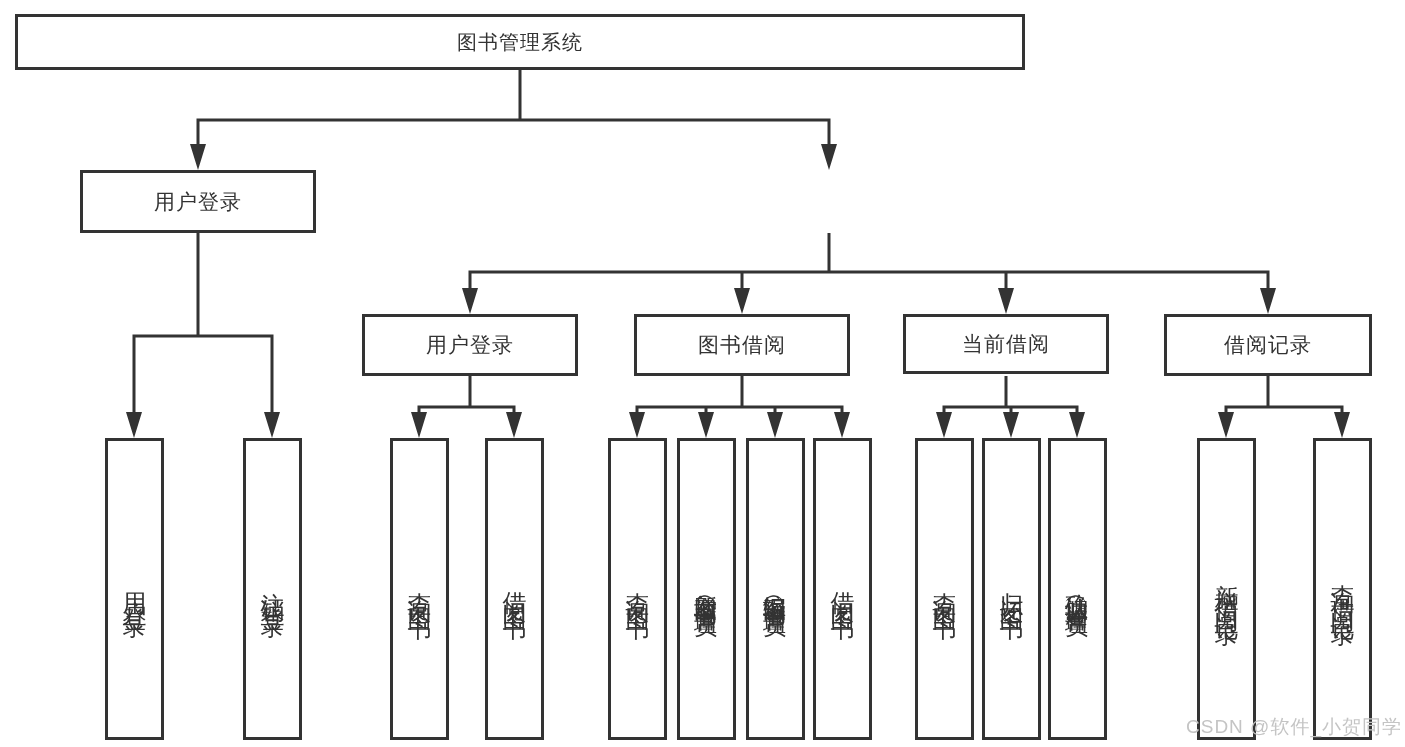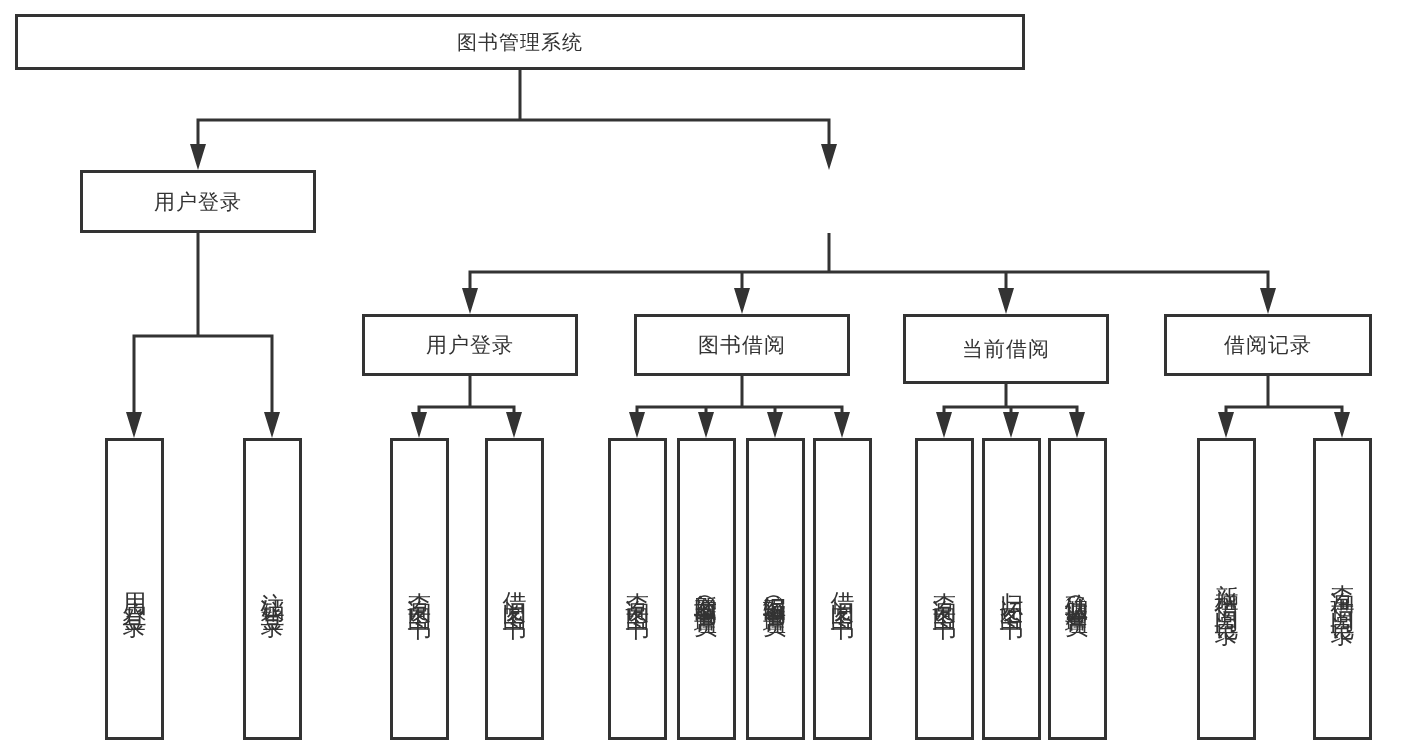--- a/index.html
+++ b/index.html
@@ -66,35 +66,36 @@
       M936 412 H952 L944 438 Z  M1003 412 H1019 L1011 438 Z  M1069 412 H1085 L1077 438 Z
       M1218 412 H1234 L1226 438 Z  M1334 412 H1350 L1342 438 Z"></path>
   </svg>
 
   <div class="box h root" style="left:15px;top:14px;width:1010px;height:56px;">图书管理系统</div>
 
   <div class="box h" style="left:80px;top:170px;width:236px;height:63px;">用户登录</div>
 
   <div class="box h" style="left:362px;top:314px;width:216px;height:62px;">用户登录</div>
   <div class="box h" style="left:634px;top:314px;width:216px;height:62px;font-family:Liberation Serif, serif;">图书借阅</div>
-  <div class="box h" style="left:903px;top:314px;width:206px;height:70px;">当前借阅</div>
+  <div class="box h" style="left:903px;top:314px;width:206px;height:60px;">当前借阅</div>
   <div class="box h" style="left:1164px;top:314px;width:208px;height:62px;">借阅记录</div>
 
   <div class="box v" style="left:105px;top:438px;width:59px;height:302px;">用户登录</div>
   <div class="box v" style="left:243px;top:438px;width:59px;height:302px;">注销登录</div>
 
   <div class="box v" style="left:390px;top:438px;width:59px;height:302px;">查询图书</div>
   <div class="box v" style="left:485px;top:438px;width:59px;height:302px;">借阅图书</div>
 
   <div class="box v" style="left:608px;top:438px;width:59px;height:302px;">查询图书</div>
   <div class="box v long" style="left:677px;top:438px;width:59px;height:302px;">新增图书（管理员）</div>
   <div class="box v long" style="left:746px;top:438px;width:59px;height:302px;">编辑图书（管理员）</div>
   <div class="box v" style="left:813px;top:438px;width:59px;height:302px;">借阅图书</div>
 
   <div class="box v" style="left:915px;top:438px;width:59px;height:302px;">查询图书</div>
   <div class="box v" style="left:982px;top:438px;width:59px;height:302px;">归还图书</div>
   <div class="box v long" style="left:1048px;top:438px;width:59px;height:302px;">确认归还（管理员）</div>
 
   <div class="box v" style="left:1197px;top:438px;width:59px;height:302px;">新增借阅记录</div>
   <div class="box v" style="left:1313px;top:438px;width:59px;height:302px;">查询借阅记录</div>
 
+  <div class="watermark">CSDN @软件_小贺同学</div>
 
 </div>
 
 </body></html>

